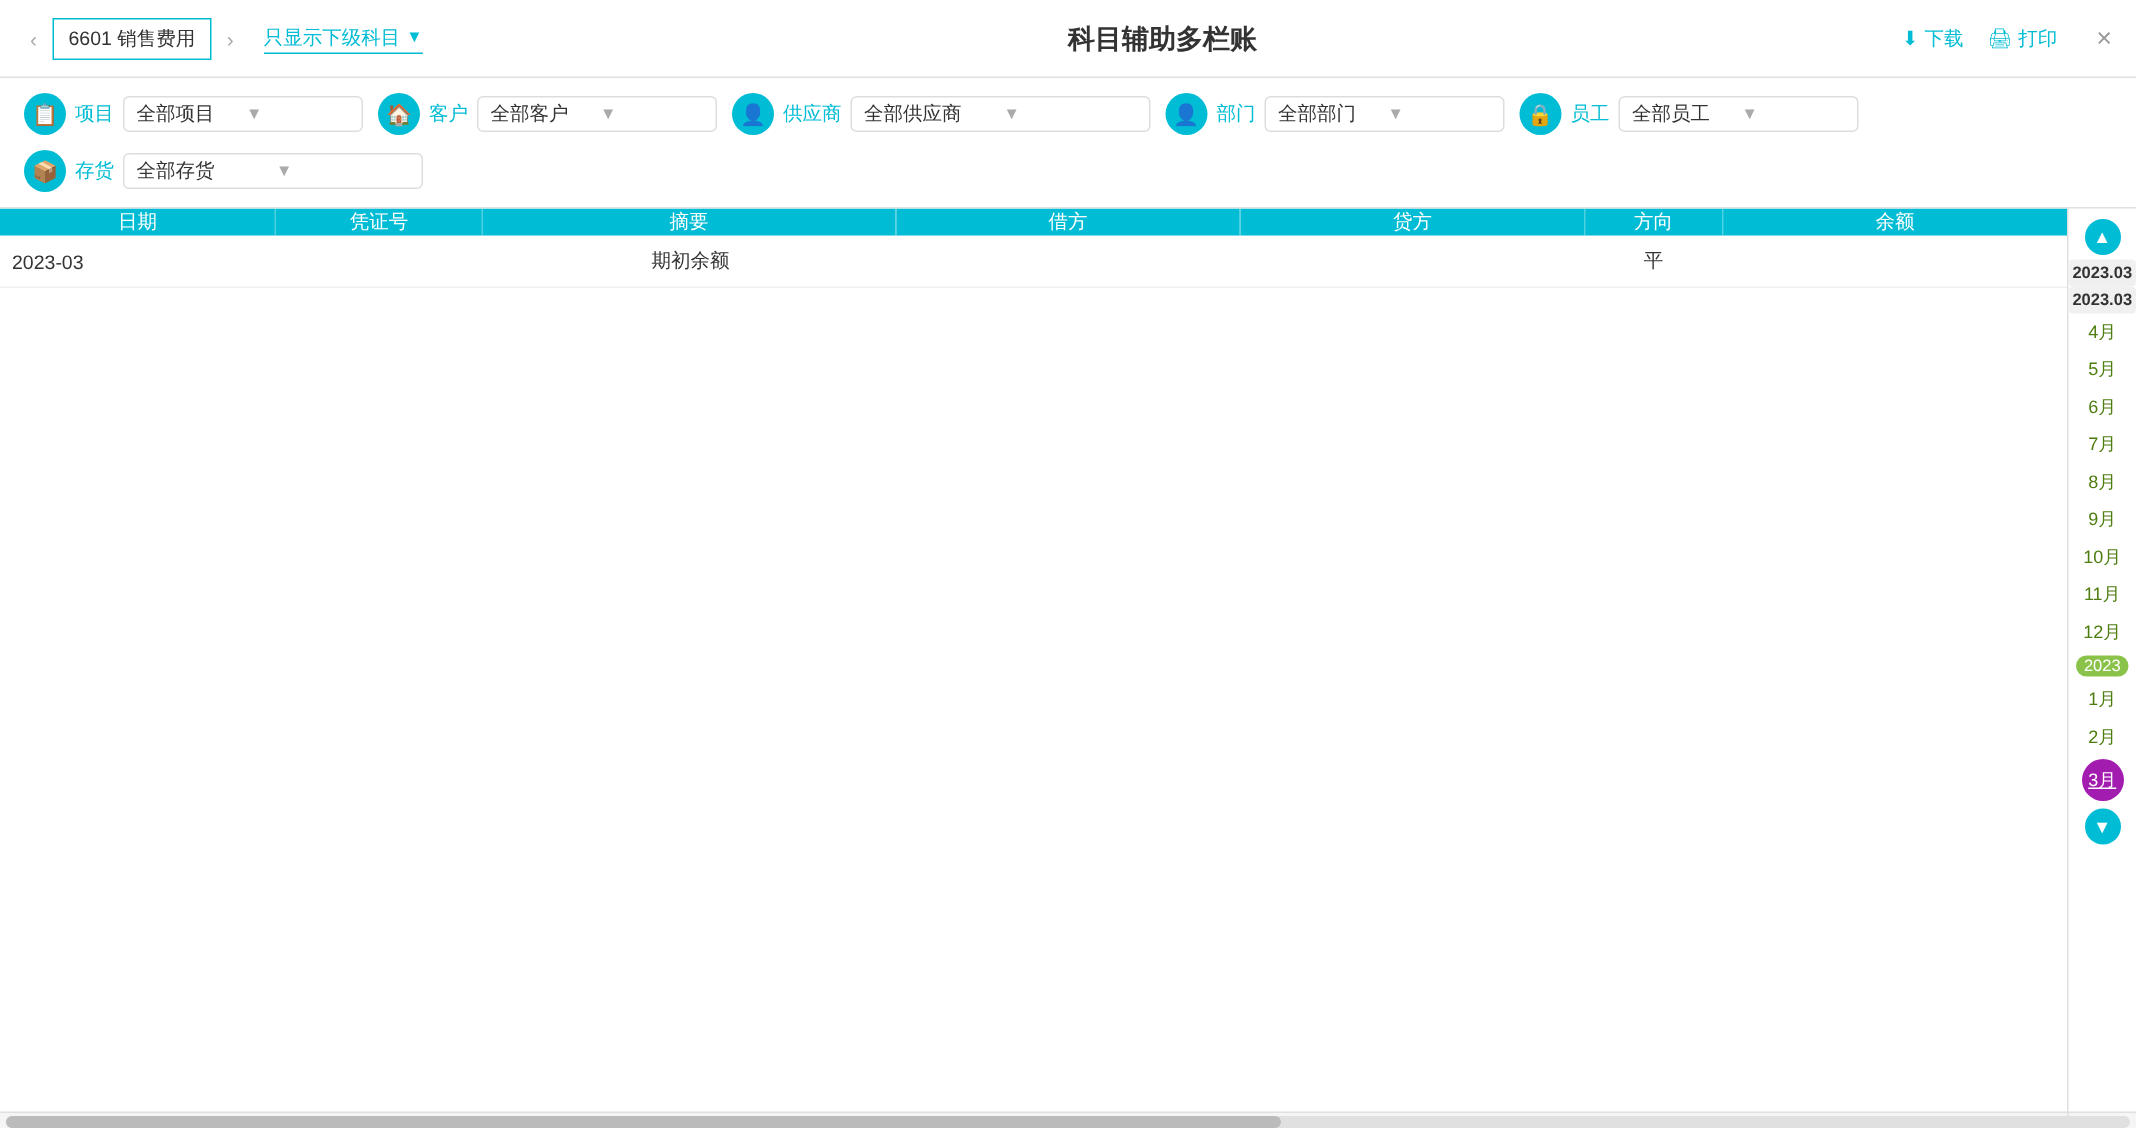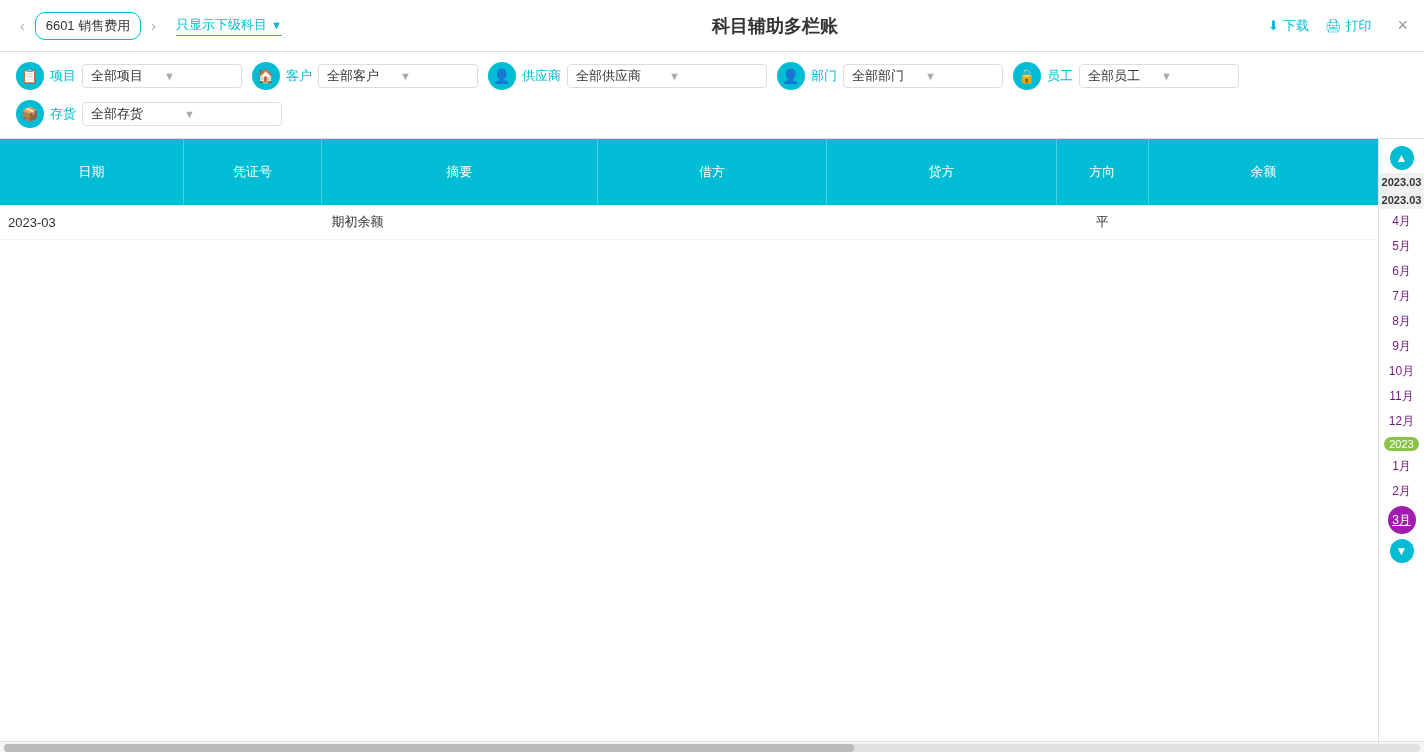--- a/index.html
+++ b/index.html
@@ -8,21 +8,21 @@
     
     .top-bar {
       display: flex; align-items: center; padding: 10px 16px;
       border-bottom: 1px solid #e0e0e0; height: 52px;
     }
     .nav-arrow {
       color: #aaa; cursor: pointer; font-size: 14px; padding: 2px 4px;
       user-select: none;
     }
     .account-code-label {
-      border: 1px solid #00bcd4; border-radius: 10px;
+      border: 1px solid #00bcd4; border-radius: 0;
       padding: 4px 10px; color: #333; margin: 0 6px;
       min-width: 100px; text-align: center;
     }
     .filter-label {
       color: #00bcd4; margin-left: 16px; border-bottom: 1px solid #00bcd4;
       padding-bottom: 1px; cursor: pointer; display: flex; align-items: center; gap: 4px;
     }
     .filter-label .chevron { font-size: 11px; color: #00bcd4; }
     .page-title {
       flex: 1; text-align: center; font-size: 18px; font-weight: bold; color: #333;
@@ -56,31 +56,31 @@
     .filter-select span { flex: 1; font-size: 13px; }
     .filter-select .arrow { color: #aaa; font-size: 11px; }
 
     .table-wrapper {
       flex: 1; overflow: hidden;
     }
 
     
     .data-table { width: 100%; border-collapse: collapse; }
     .data-table thead tr th {
-      background: #00bcd4; color: #fff; padding: 24px 8px;
+      background: #00bcd4; color: #fff; padding: 0 8px;
       text-align: center; font-weight: normal; font-size: 13px;
       border-right: 1px solid rgba(255,255,255,0.3);
     }
     .data-table thead tr th:last-child { border-right: none; }
     .data-table tbody tr td {
       padding: 8px 8px; border-bottom: 1px solid #f0f0f0;
       text-align: center; color: #333; font-size: 13px;
     }
     .data-table tbody tr td:first-child { text-align: left; padding-left: 8px; }
-    .data-table tbody tr td:nth-child(3) { text-align: left; padding-left: 10px; }
+    .data-table tbody tr td:nth-child(3) { text-align: center; padding-left: 10px; }
 
     
     .bottom-scroll {
       height: 12px; background: #f5f5f5; border-top: 1px solid #e0e0e0;
       display: flex; align-items: center; padding: 0 4px;
     }
     .scroll-track {
       flex: 1; height: 8px; background: #e0e0e0; border-radius: 4px; position: relative;
     }
     .scroll-thumb {
@@ -93,21 +93,21 @@
       width: 46px; border-left: 1px solid #e0e0e0; display: flex; flex-direction: column;
       align-items: center; padding: 4px 0; overflow-y: auto;
       height: calc(752px - 52px - 80px);
     }
     .sidebar-arrow {
       width: 24px; height: 24px; border-radius: 50%; background: #00bcd4;
       display: flex; align-items: center; justify-content: center;
       color: #fff; font-size: 12px; cursor: pointer; margin: 3px 0; flex-shrink: 0;
     }
     .sidebar-month {
-      font-size: 12px; color: #701a75; cursor: pointer; padding: 4px 0;
+      font-size: 12px; color: #4d7c0f; cursor: pointer; padding: 4px 0;
       text-align: center; width: 100%; user-select: none; flex-shrink: 0;
     }
     .sidebar-month.active {
       background: #a21caf; color: #fff; border-radius: 50%;
       width: 28px; height: 28px; display: flex; align-items: center;
       justify-content: center; margin: 2px auto; text-decoration: underline;
     }
     .sidebar-month.selected-top {
       background: #f0f0f0; color: #333; font-weight: bold; border-radius: 3px;
     }

